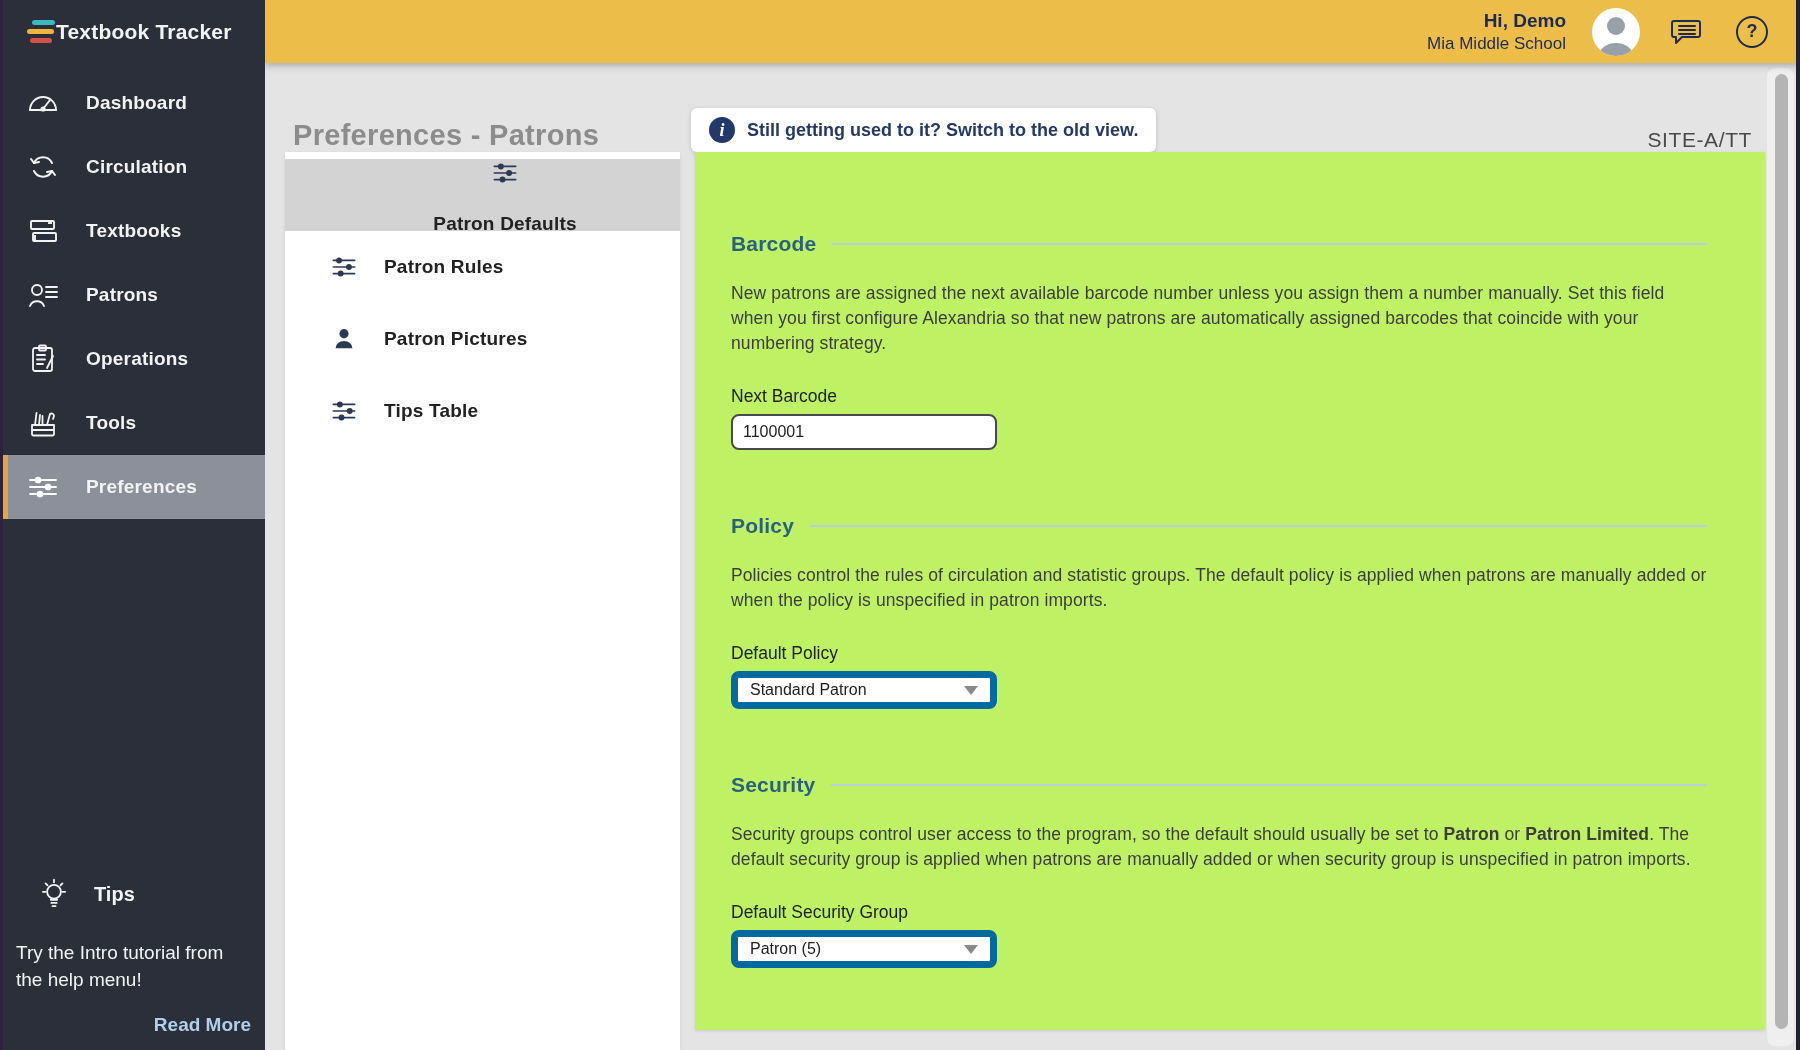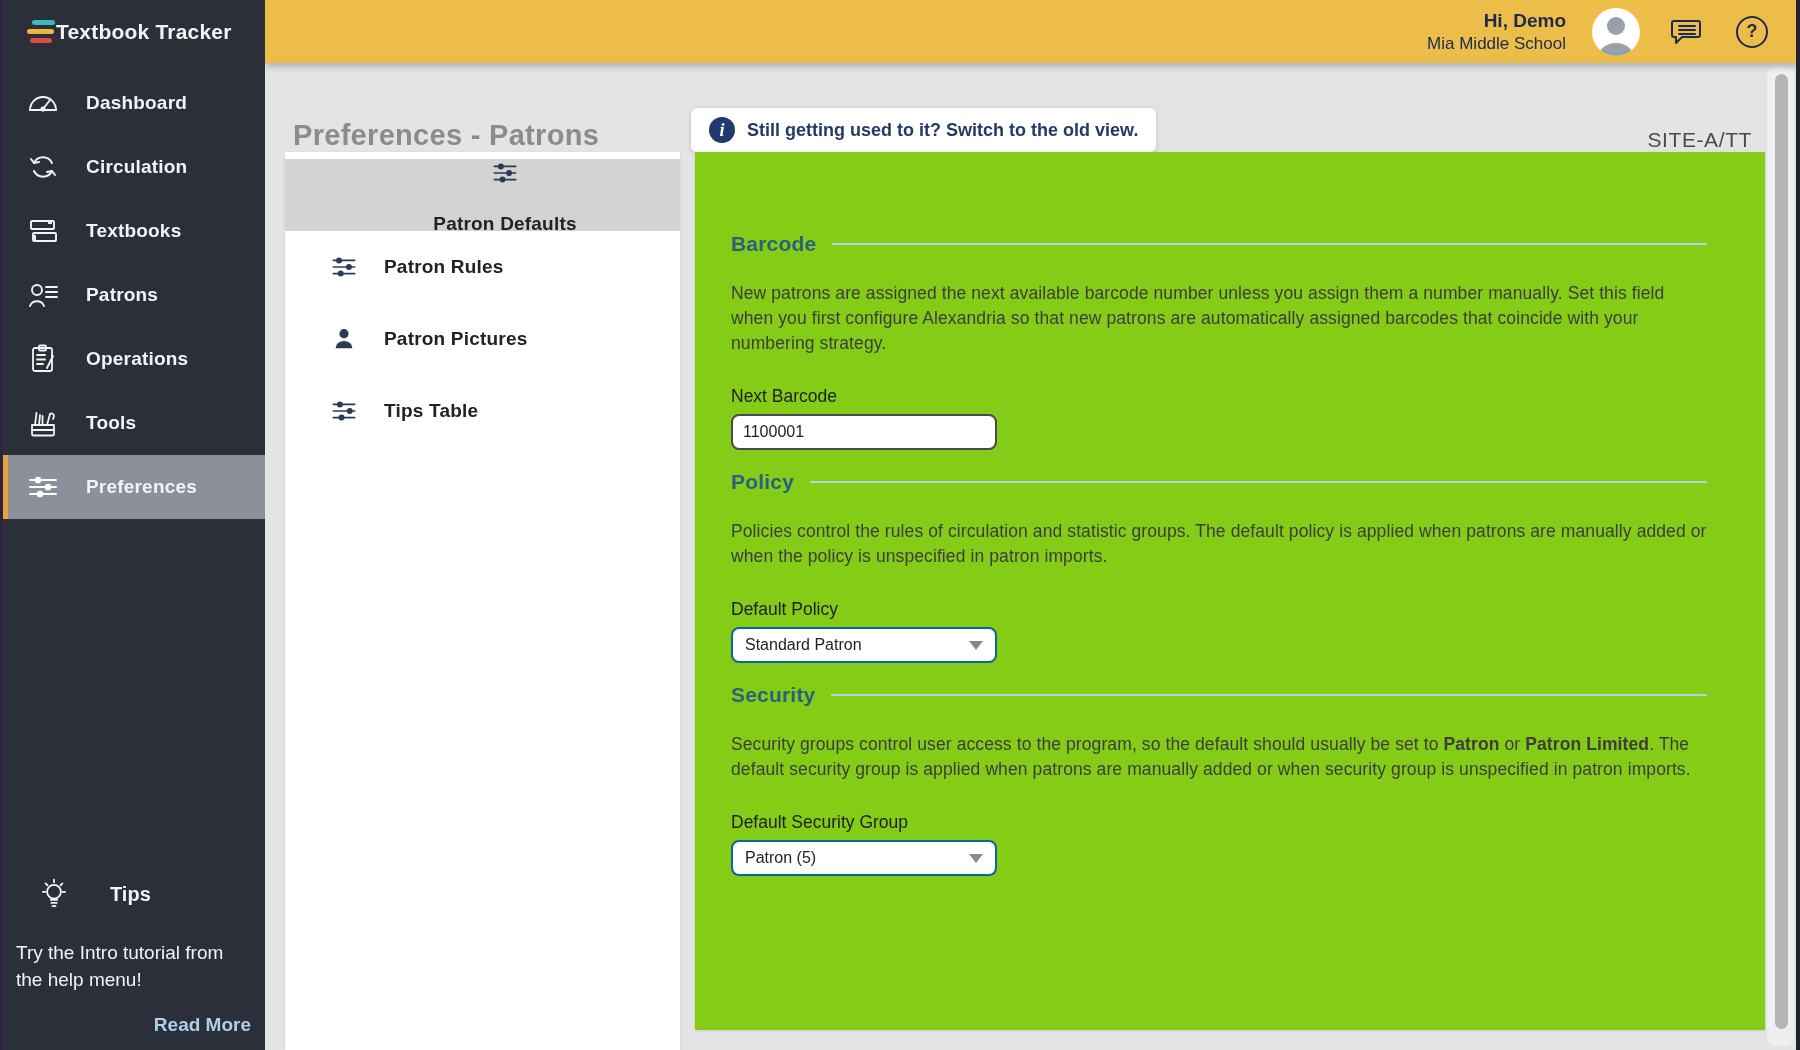--- a/index.html
+++ b/index.html
@@ -32,21 +32,21 @@
 
   .nav { margin-top:8px; }
   .nav-item { height:64px; display:flex; align-items:center; padding-left:24px; gap:24px;
               cursor:pointer; position:relative; }
   .nav-item .nicon { width:38px; height:38px; flex:0 0 auto; display:flex; align-items:center; justify-content:center; }
   .nav-item .nlabel { font-size:19px; font-weight:600; letter-spacing:.2px; }
   .nav-item.active { background:#8b909a; }
   .nav-item.active::before { content:""; position:absolute; left:0; top:0; bottom:0; width:8px; background:#eaa43c; }
 
   .tips { position:absolute; left:0; right:0; bottom:14px; padding:0 14px; }
-  .tips-head { display:flex; align-items:center; gap:38px; padding-left:22px; margin-bottom:26px; }
+  .tips-head { display:flex; align-items:center; gap:22px; padding-left:22px; margin-bottom:26px; }
   .tips-head .tlabel { font-size:20px; font-weight:bold; }
   .tips-body { font-size:19px; line-height:1.45; padding:0 2px; }
   .tips-link { margin-top:20px; text-align:right; font-size:19px; font-weight:bold; color:#aed1ea; cursor:pointer; }
 
   
   .page { position:absolute; left:265px; top:63px; right:0; bottom:0; background:#e4e4e4; }
   .page-header { height:89px; display:flex; align-items:flex-end; padding-left:28px; }
   .page-title { font-size:29px; font-weight:600; color:#8c8c8c; letter-spacing:.3px; }
   .banner { margin-left:92px; background:#fff; border-radius:6px; box-shadow:0 1px 4px rgba(0,0,0,.18);
             display:flex; align-items:center; gap:12px; padding:9px 18px; cursor:pointer; }
@@ -58,35 +58,35 @@
 
   
   .subnav { position:absolute; left:20px; top:89px; bottom:0; width:395px; background:#fff;
             box-shadow:0 1px 3px rgba(0,0,0,.10); padding-top:7px; }
   .subnav-item { height:72px; display:flex; align-items:center; padding-left:45px; gap:26px; cursor:pointer; }
   .subnav-item.active { background:#d3d3d3;flex-direction:column; }
   .subnav-item .slabel { font-size:19px; font-weight:600; color:#222; letter-spacing:.2px; }
   .subnav-item .sicon { width:28px; height:28px; flex:0 0 auto; display:flex; align-items:center; justify-content:center; }
 
   
-  .main-card { position:absolute; left:430px; top:89px; width:1070px; height:878px; background:#84cc16;
+  .main-card { position:absolute; left:430px; top:89px; width:1070px; height:878px; background:#bef264;
                box-shadow:0 1px 3px rgba(0,0,0,.10); padding:80px 58px 0 36px; overflow:hidden; }
   .sec-head { display:flex; align-items:center; gap:16px; }
   .sec-head .htext { font-size:21px; font-weight:bold; color:#2a617f; letter-spacing:.2px; }
   .sec-head .hline { flex:1; height:2px; background:#b9cfdb; }
   .sec-body { margin-top:25px; font-size:17.5px; color:#3d3d3d; line-height:1.43; letter-spacing:.1px; }
   .field-label { margin-top:30px; font-size:17.5px; color:#1f1f1f; }
   .text-input { margin-top:7px; display:block; width:266px; height:36px; border:2px solid #4a4a4a; border-radius:8px;
                 padding:0 10px; font-size:16px; color:#222; font-family:"Liberation Sans", sans-serif; background:#fff; }
-  .dropdown { margin-top:7px; width:266px; height:36px; border:2px solid #0369a1; border-radius:8px; background:#fff;
+  .dropdown { margin-top:7px; width:266px; height:36px; border:7px solid #0369a1; border-radius:8px; background:#fff;
               display:flex; align-items:center; padding:12px 12px; cursor:pointer; position:relative; }
   .dropdown .dval { font-size:16px; color:#222; }
   .dropdown .caret { position:absolute; right:12px; width:0; height:0;
                      border-left:7px solid transparent; border-right:7px solid transparent; border-top:9px solid #8a8a8a; }
-  .section { margin-top:20px; }
+  .section { margin-top:64px; }
   .section.first { margin-top:0; }
   b.inline { font-weight:bold; }
 
   
   .scroll-track { position:absolute; left:1767px; top:68px; width:27px; height:978px; background:#efefef; border-radius:8px; }
   .scroll-thumb { position:absolute; left:8px; top:6px; width:13px; height:955px; background:#b4b4b4; border-radius:7px; cursor:pointer; }
   .edge-right { position:absolute; right:0; top:0; bottom:0; width:4px; background:#1e2130; z-index:20; }
 </style>
 </head>
 <body>

